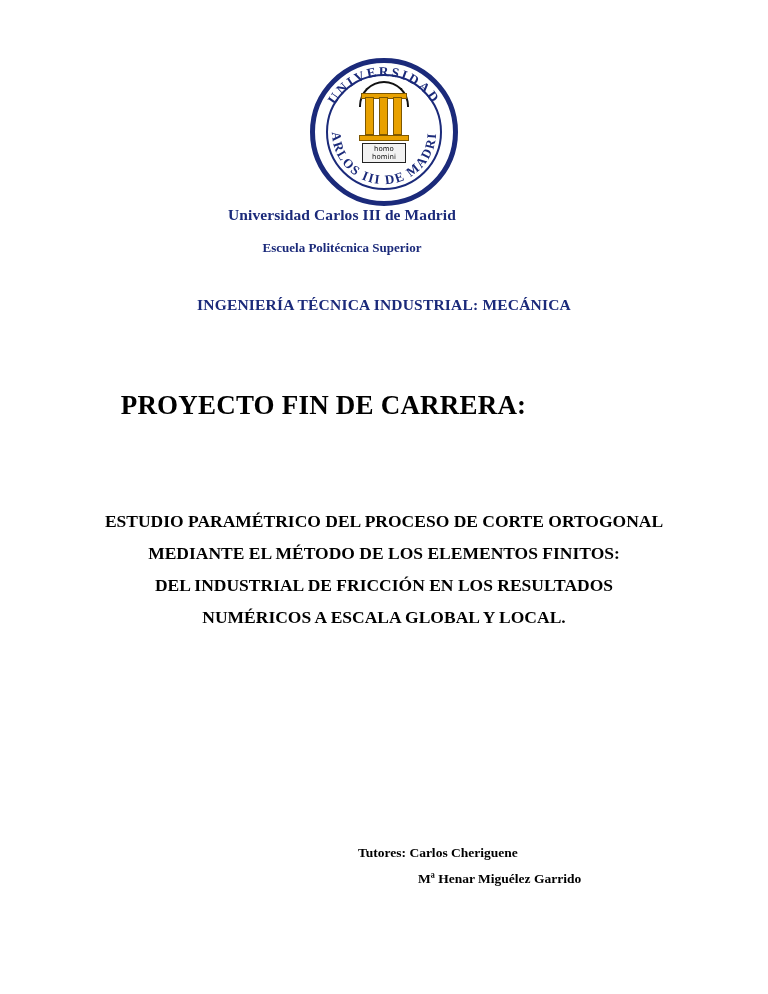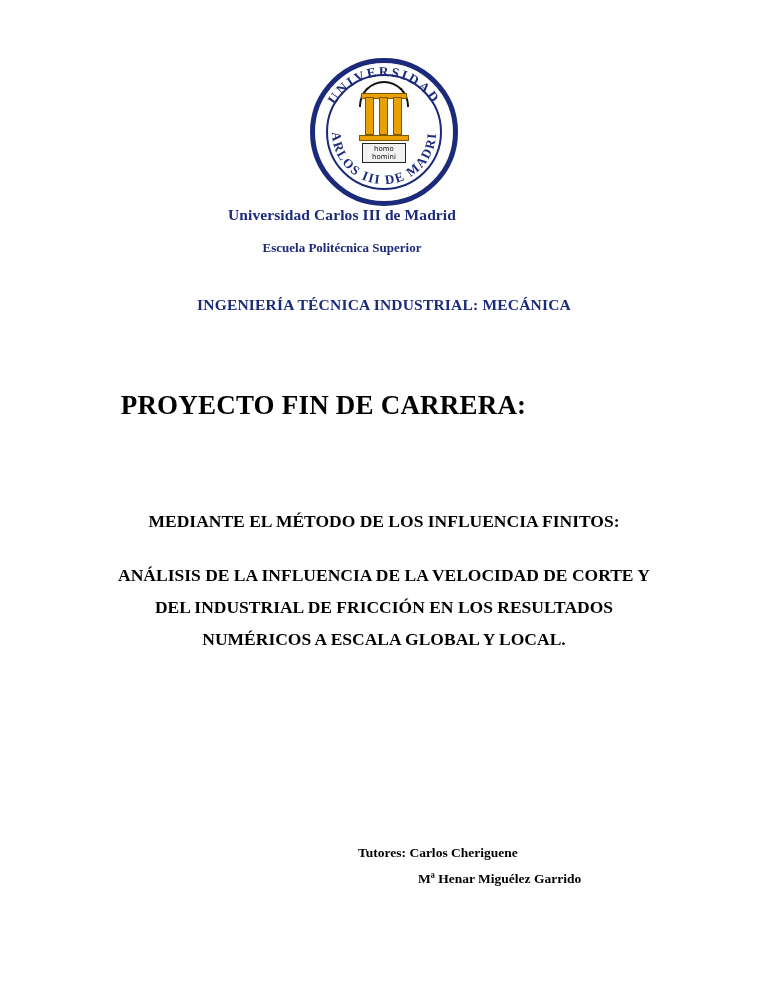--- a/index.html
+++ b/index.html
@@ -251,22 +251,22 @@
   <div class="univ-block">
     <div class="univ-name">Universidad Carlos III de Madrid</div>
     <div class="univ-school">Escuela Politécnica Superior</div>
   </div>
 
   <div class="degree">INGENIERÍA TÉCNICA INDUSTRIAL: MECÁNICA</div>
 
   <div class="main-title">PROYECTO FIN DE CARRERA:</div>
 
   <div class="subtitle">
-    <div>MEDIANTE EL MÉTODO DE LOS INFLUENCIA FINITOS:</div>
-    <div class="para2">ANÁLISIS DE LA INFLUENCIA DE LA VELOCIDAD DE CORTE Y</div>
+    <div>ESTUDIO PARAMÉTRICO DEL PROCESO DE CORTE ORTOGONAL</div>
+    <div>MEDIANTE EL MÉTODO DE LOS ELEMENTOS FINITOS:</div>
     <div>DEL INDUSTRIAL DE FRICCIÓN EN LOS RESULTADOS</div>
     <div>NUMÉRICOS A ESCALA GLOBAL Y LOCAL.</div>
   </div>
 
   <div class="authors">
     <div>Tutores: Carlos Cheriguene</div>
     <div class="indent">Mª Henar Miguélez Garrido</div>
   </div>
 
 </div>

